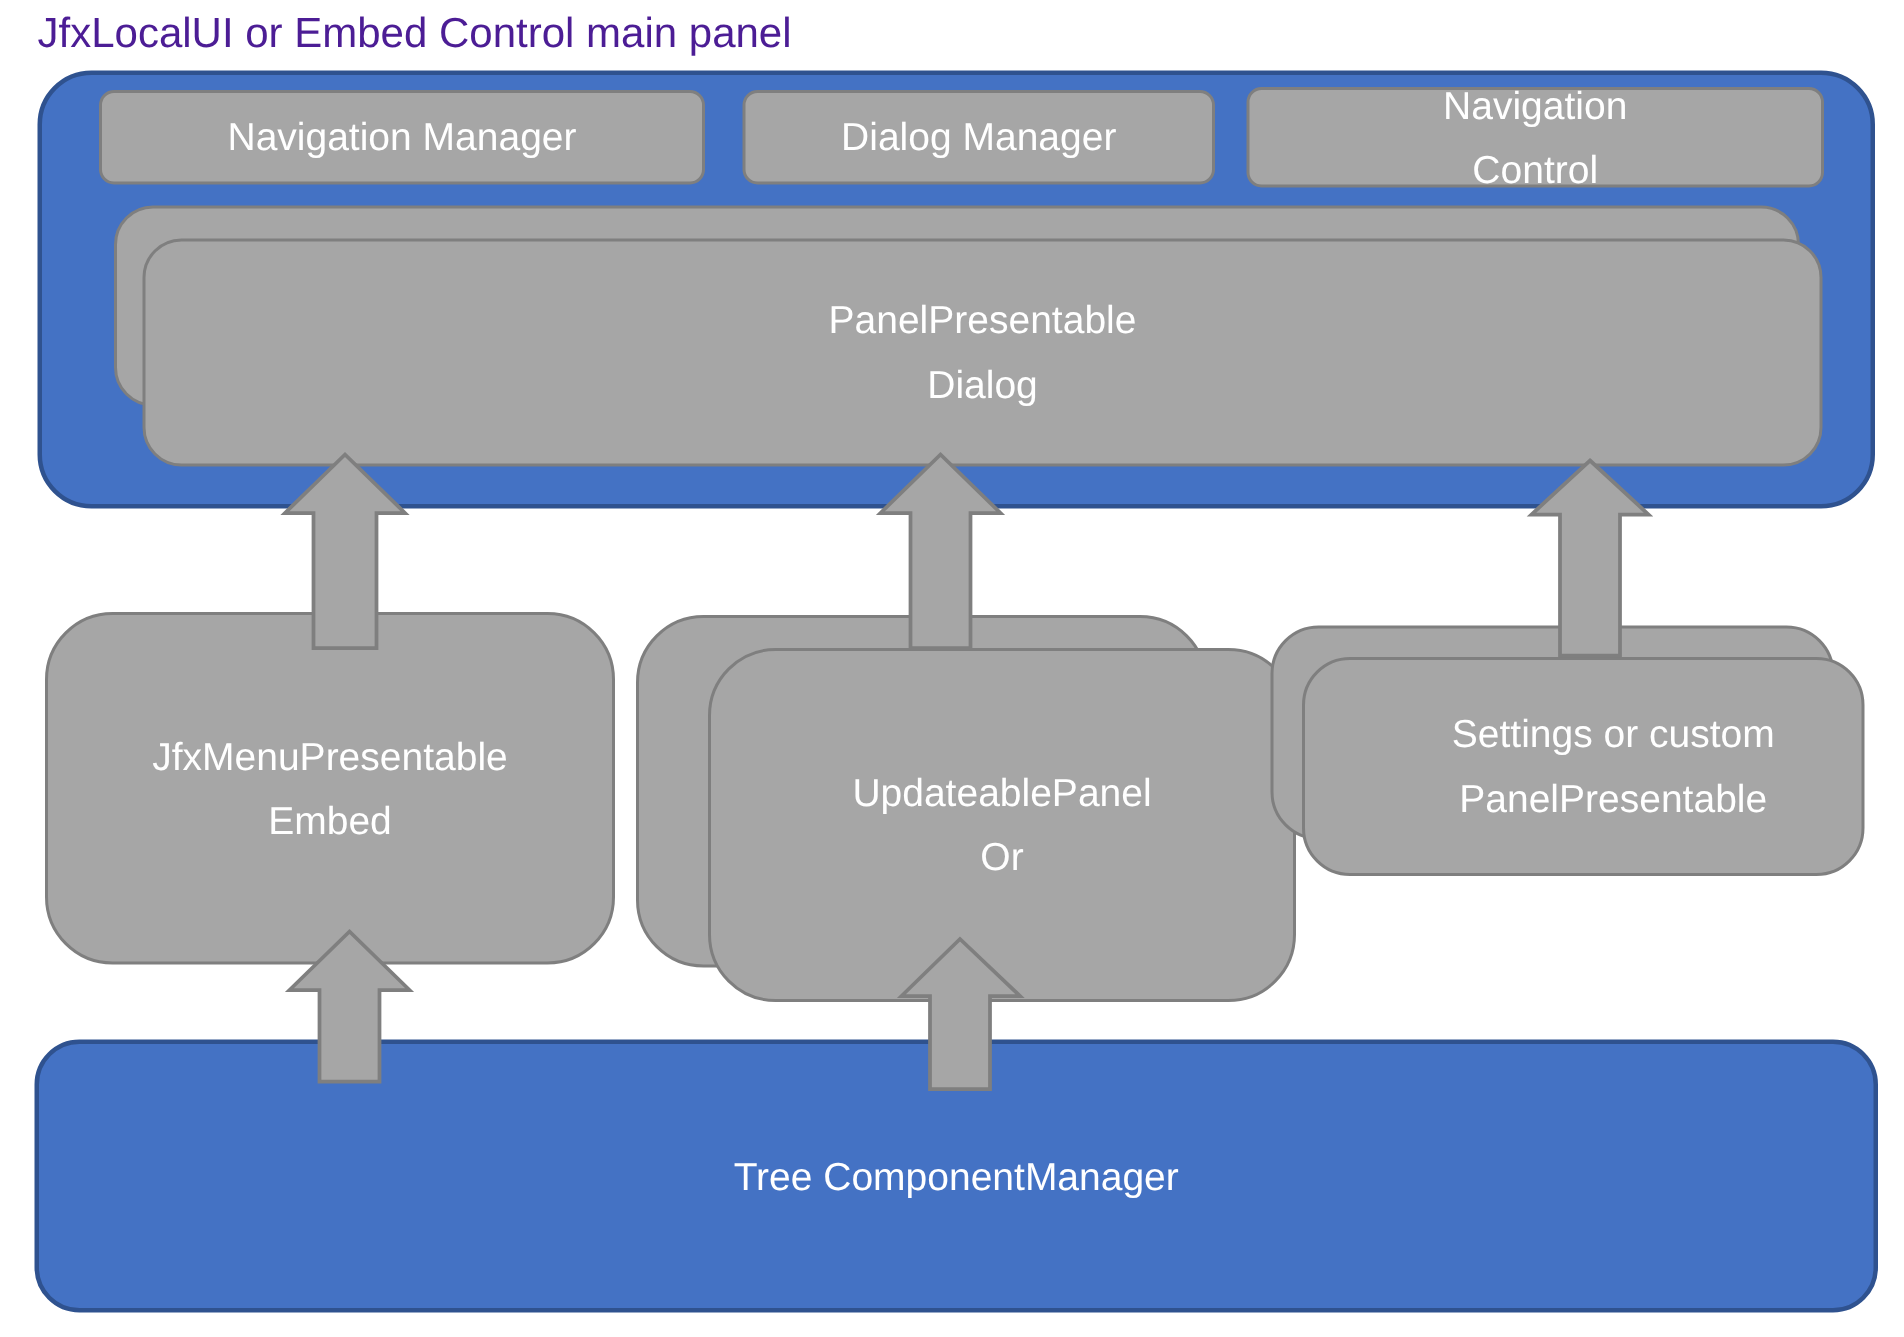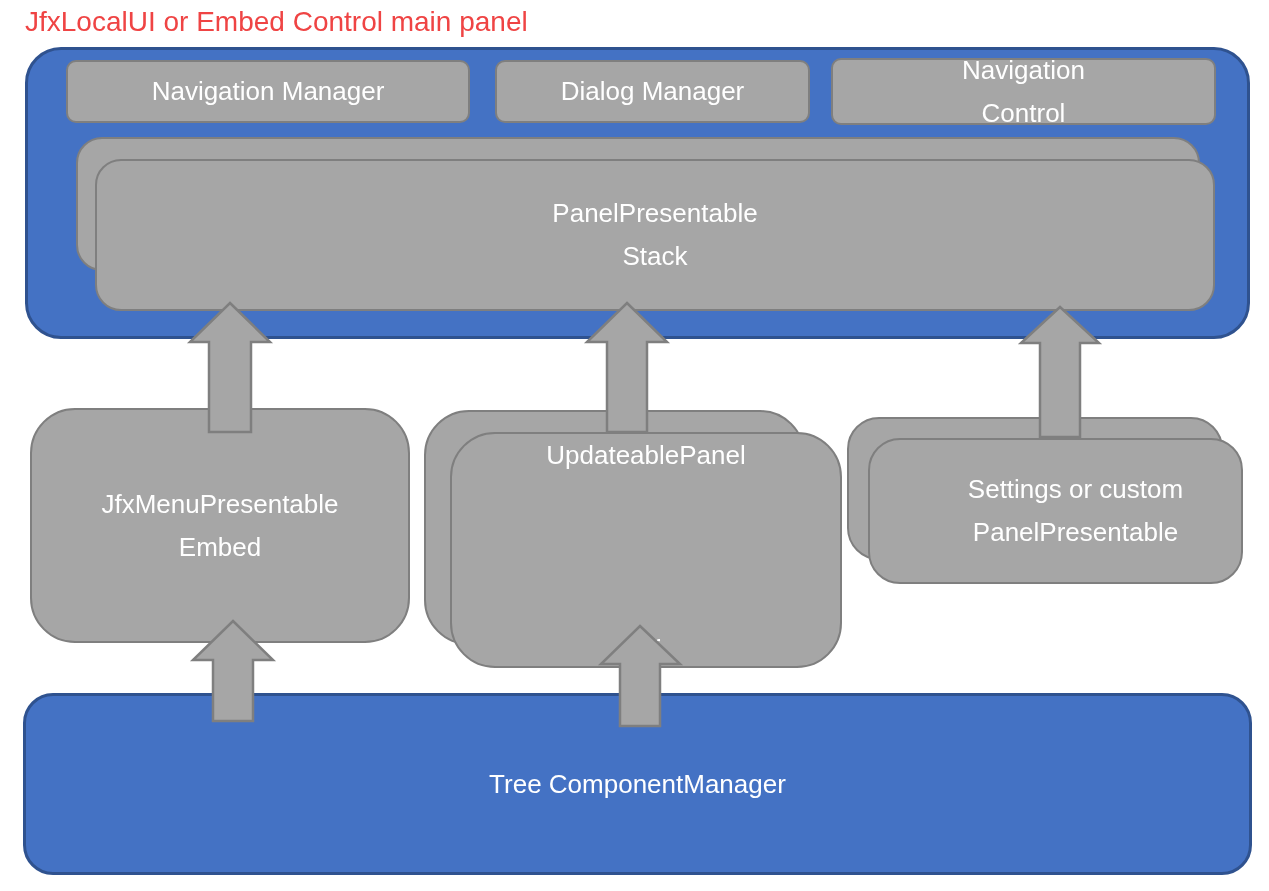--- a/index.html
+++ b/index.html
@@ -2,21 +2,21 @@
 <html style="--panel-blue: #4472C4; --panel-blue-border: #2F528F; --box-gray: #A6A6A6; --box-gray-border: #7F7F7F; --text-light: #FFFFFF;"><head>
 <meta charset="utf-8">
 <style>
   html,body{margin:0;padding:0;background:#ffffff;}
   .canvas{
     position:relative;width:1269px;height:891px;overflow:hidden;
     font-family:"Liberation Sans",sans-serif;background:#ffffff;
   }
   .title{
     position:absolute;left:25px;top:6px;
-    font-size:28px;color:#ef4444;white-space:nowrap;
+    font-size:28px;color:#4c1d95;white-space:nowrap;
   }
   .blue-panel{
     position:absolute;background:var(--panel-blue,#4472C4);
     border:3px solid var(--panel-blue-border,#2F528F);
     box-sizing:border-box;
   }
   .top-panel{left:25px;top:47px;width:1225px;height:292px;border-radius:36px;}
   .bottom-panel{
     left:23px;top:693px;width:1229px;height:182px;border-radius:30px;
     display:flex;align-items:center;justify-content:center;
@@ -32,21 +32,21 @@
     text-align:center;white-space:nowrap;
   }
   .mgr{border-radius:10px;}
   .mgr-nav{left:38px;top:10px;width:404px;height:63px;}
   .mgr-dialog{left:467px;top:10px;width:315px;height:63px;}
   .mgr-component{left:803px;top:8px;width:385px;height:67px;}
   .stack-back{left:48px;top:87px;width:1124px;height:134px;border-radius:26px;}
   .stack-front{left:67px;top:109px;width:1120px;height:152px;border-radius:26px;}
   .mid-jfx{left:30px;top:408px;width:380px;height:235px;border-radius:45px;}
   .mid-upd-back{left:424px;top:410px;width:381px;height:235px;border-radius:45px;}
-  .mid-upd-front{left:450px;top:432px;width:392px;height:236px;border-radius:45px;justify-content:space-between;}
+  .mid-upd-front{left:472px;top:432px;width:392px;height:236px;border-radius:45px;}
   .mid-set-back{left:847px;top:417px;width:376px;height:143px;border-radius:32px;}
   .mid-set-front{left:868px;top:438px;width:375px;height:146px;border-radius:32px;padding-left:40px;}
   .arrow-layer{position:absolute;left:0;top:0;width:1269px;height:891px;pointer-events:none;}
   .arrow-layer polygon{
     fill:var(--box-gray,#A6A6A6);
     stroke:var(--box-gray-border,#7F7F7F);
     stroke-width:2.5;
   }
 </style>
 </head>
@@ -63,21 +63,21 @@
     <div class="gray-box mgr mgr-dialog">
       <span class="label">Dialog Manager</span>
     </div>
     <div class="gray-box mgr mgr-component">
       <span class="label">Navigation</span>
       <span class="label">Control</span>
     </div>
     <div class="gray-box stack-back"></div>
     <div class="gray-box stack-front">
       <span class="label">PanelPresentable</span>
-      <span class="label">Stack</span>
+      <span class="label">Dialog</span>
     </div>
   </div>
 
   <div class="gray-box mid-jfx">
     <span class="label">JfxMenuPresentable</span>
     <span class="label">Embed</span>
   </div>
 
   <div class="gray-box mid-upd-back"></div>
   <div class="gray-box mid-upd-front">

